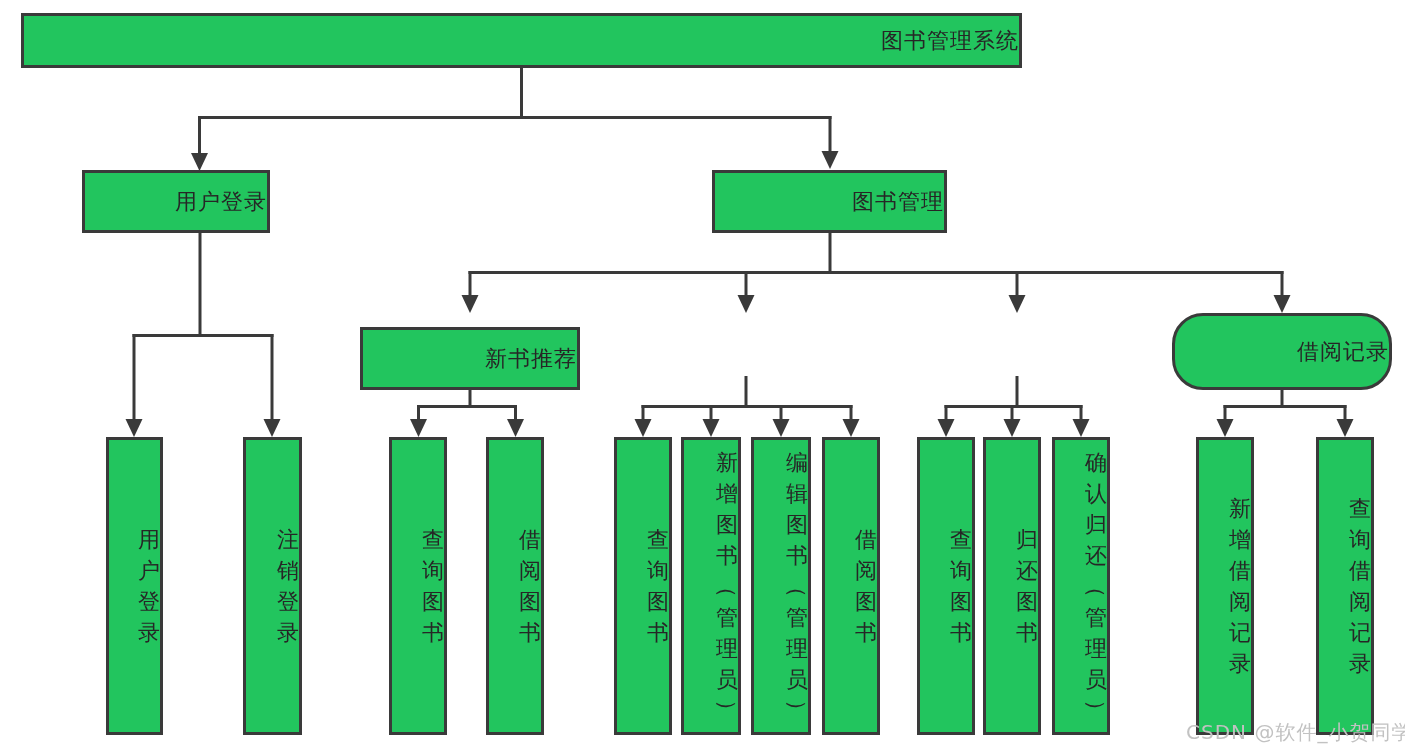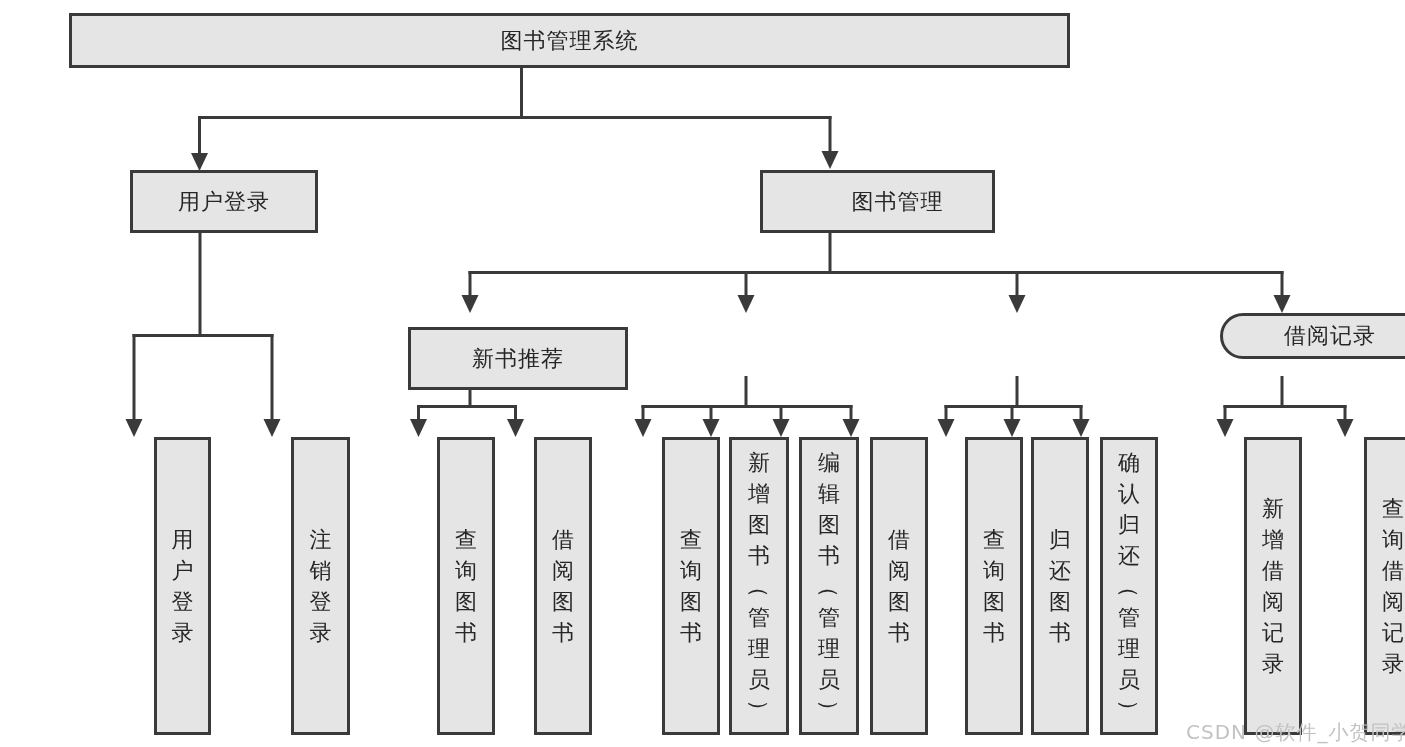--- a/index.html
+++ b/index.html
@@ -15,26 +15,25 @@
     background:var(--bg);
     font-family:"DejaVu Sans",sans-serif;
     color:var(--text);
     overflow:hidden;
   }
   .wires{position:absolute;left:0;top:0;z-index:1;}
   .node{
     position:absolute;
     box-sizing:border-box;
     border:3px solid var(--line);
-    background:#e5e5e5;
+    background:#22c55e;
     z-index:2;
     display:flex;
     align-items:center;
-    justify-content:center;
-    margin-left:48px;
+    justify-content:flex-end;
   }
   .hlabel{
     font-size:22px;
     letter-spacing:1px;
     white-space:nowrap;
   }
   .leaf{
     top:437px;height:298px;
   }
   .vtext{
@@ -134,21 +133,21 @@
   <div class="node" style="left:82px;top:170px;width:188px;height:63px;">
     <span class="hlabel">用户登录</span>
   </div>
   <div class="node" style="left:712px;top:170px;width:235px;height:63px;padding-left:40px;">
     <span class="hlabel">图书管理</span>
   </div>
 
   <div class="node" style="left:360px;top:327px;width:220px;height:63px;">
     <span class="hlabel">新书推荐</span>
   </div>
-  <div class="node" style="left:1172px;top:313px;width:220px;height:46px;border-radius:31px;">
+  <div class="node" style="left:1172px;top:313px;width:220px;height:77px;border-radius:31px;">
     <span class="hlabel">借阅记录</span>
   </div>
 
   <div class="node leaf" style="left:106px;width:57px;">
     <span class="vtext">
         <span class="vchar">用</span>
         <span class="vchar">户</span>
         <span class="vchar">登</span>
         <span class="vchar">录</span>
       </span>

